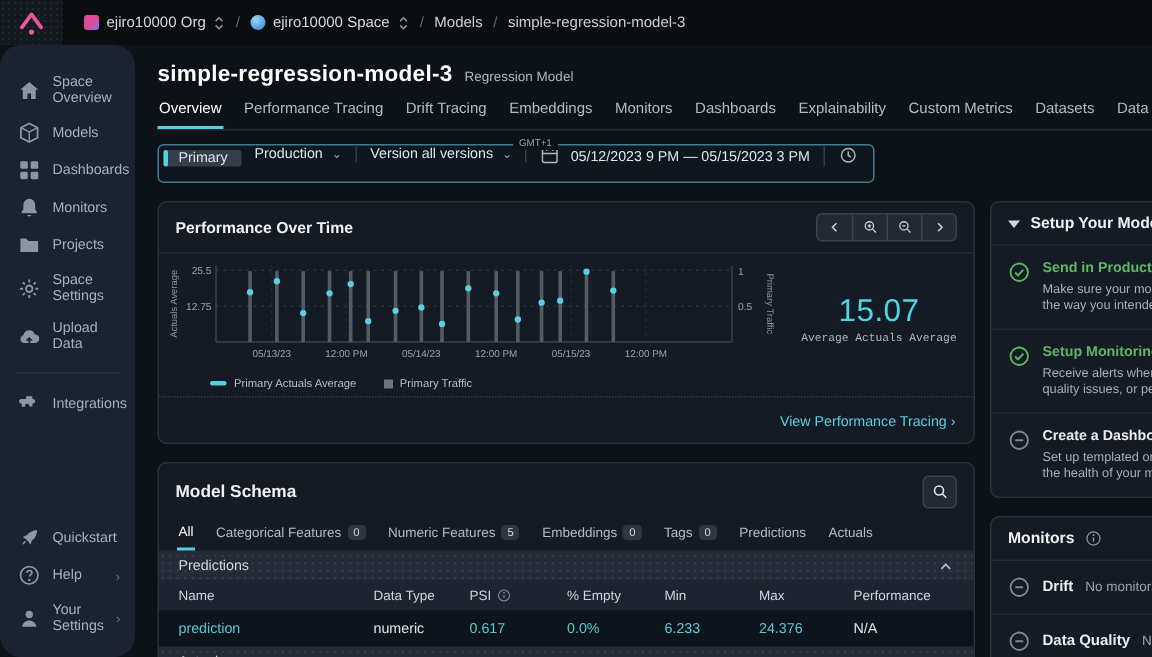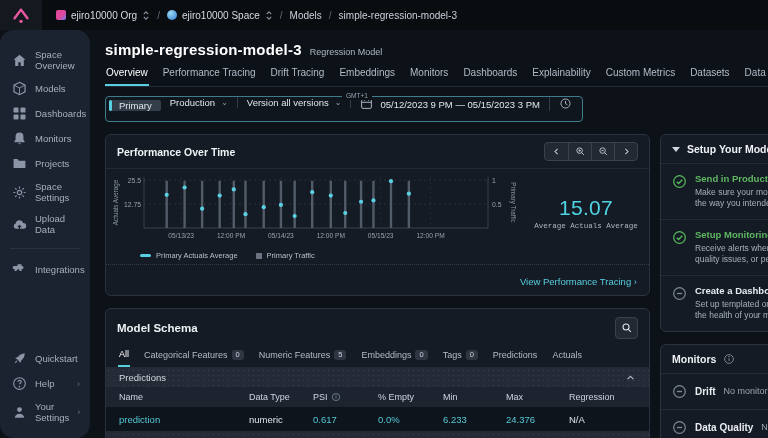--- a/index.html
+++ b/index.html
@@ -482,21 +482,21 @@
                 <span class="hcell">
                   <span>% Empty</span>
                 </span>
                 <span class="hcell">
                   <span>Min</span>
                 </span>
                 <span class="hcell">
                   <span>Max</span>
                 </span>
                 <span class="hcell">
-                  <span>Regression</span>
+                  <span>Performance</span>
                 </span>
               </div>
               <div class="trow tdata">
                 <span class="cell-link">prediction</span>
                 <span class="cell-plain">numeric</span>
                 <span class="cell-cyan">0.617</span>
                 <span class="cell-cyan">0.0%</span>
                 <span class="cell-cyan">6.233</span>
                 <span class="cell-cyan">24.376</span>
                 <span class="cell-plain">N/A</span>

